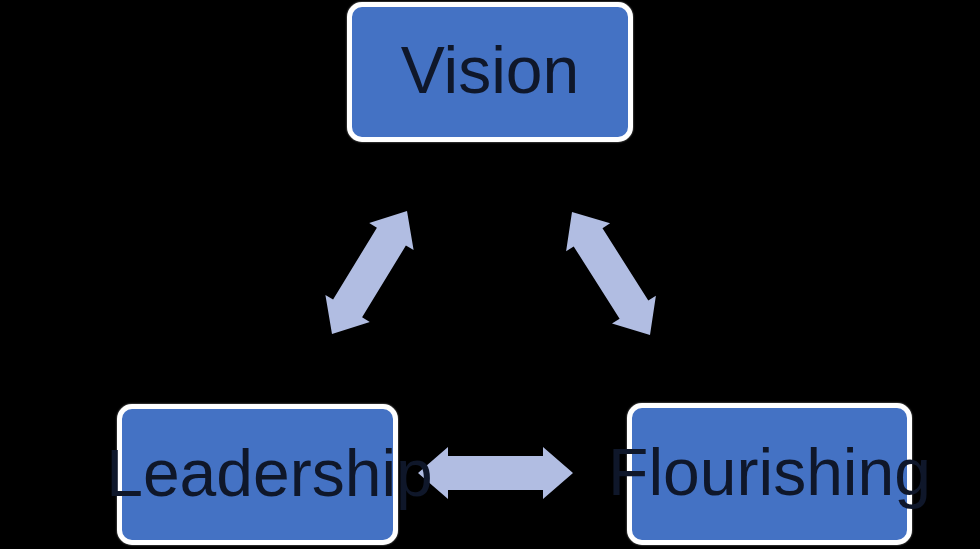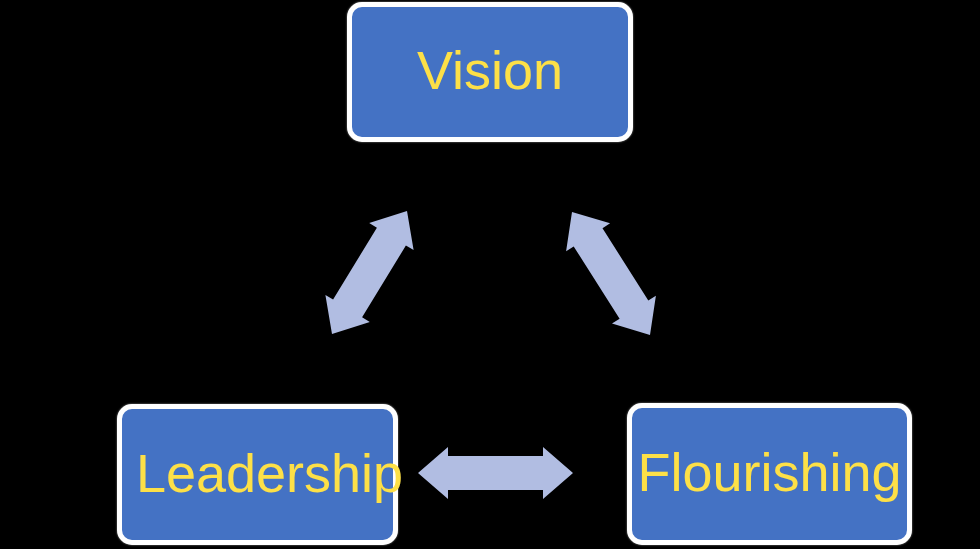--- a/index.html
+++ b/index.html
@@ -29,22 +29,22 @@
     box-sizing: border-box;
     background: #4472C4;
     border: 5px solid #FFFFFF;
     border-radius: 15px;
     display: flex;
     align-items: center;
     justify-content: center;
     box-shadow: 0 0 2px rgba(255,255,255,0.6);
   }
   .node-label {
-    color: #fde047;
-    font-size: 54px;
+    color: #0f172a;
+    font-size: 66px;
     line-height: 1;
     white-space: nowrap;
     letter-spacing: 0px;
     padding-bottom: 4px;
   }
   .node-vision      { left: 347px; top: 2px;   width: 286px; height: 140px; }
   .node-leadership  { left: 117px; top: 404px; width: 281px; height: 141px; padding-left: 24px; }
   .node-flourishing { left: 582px; top: 403px; width: 285px; height: 142px; margin-left: 45px; }
 </style>
 </head>

